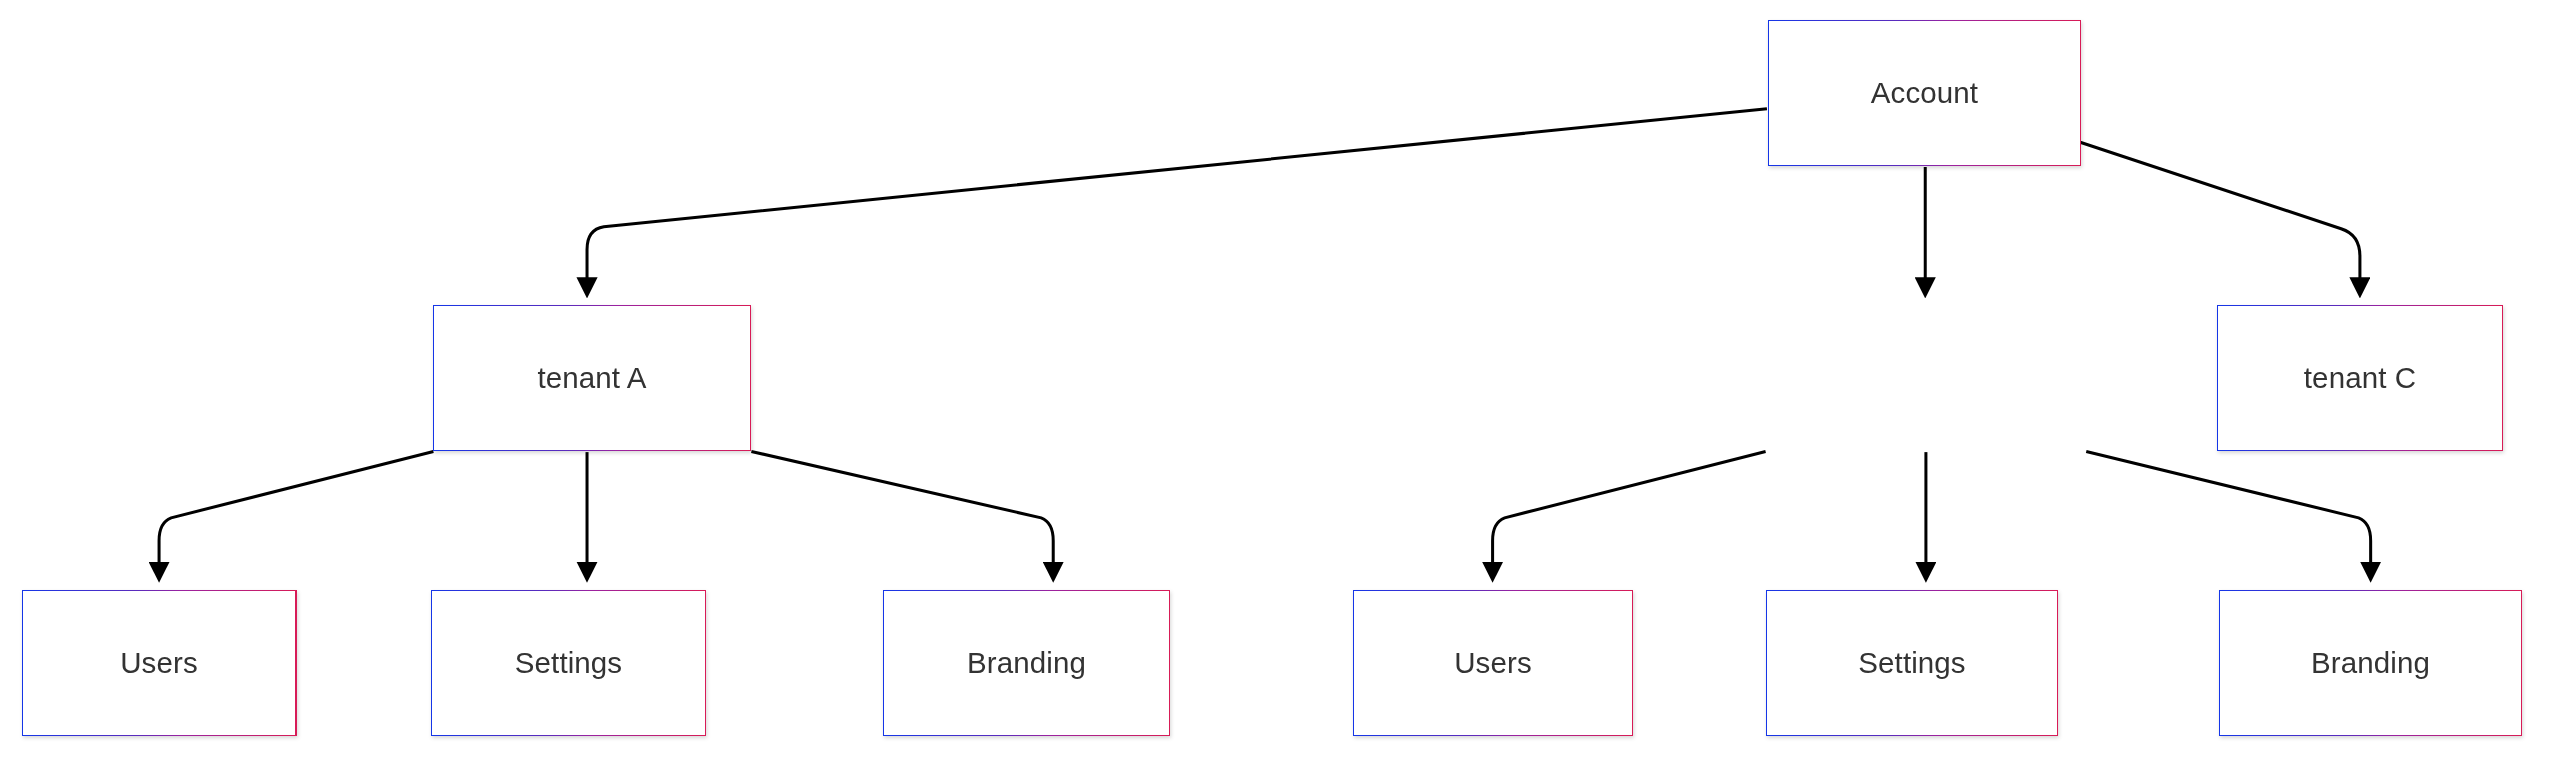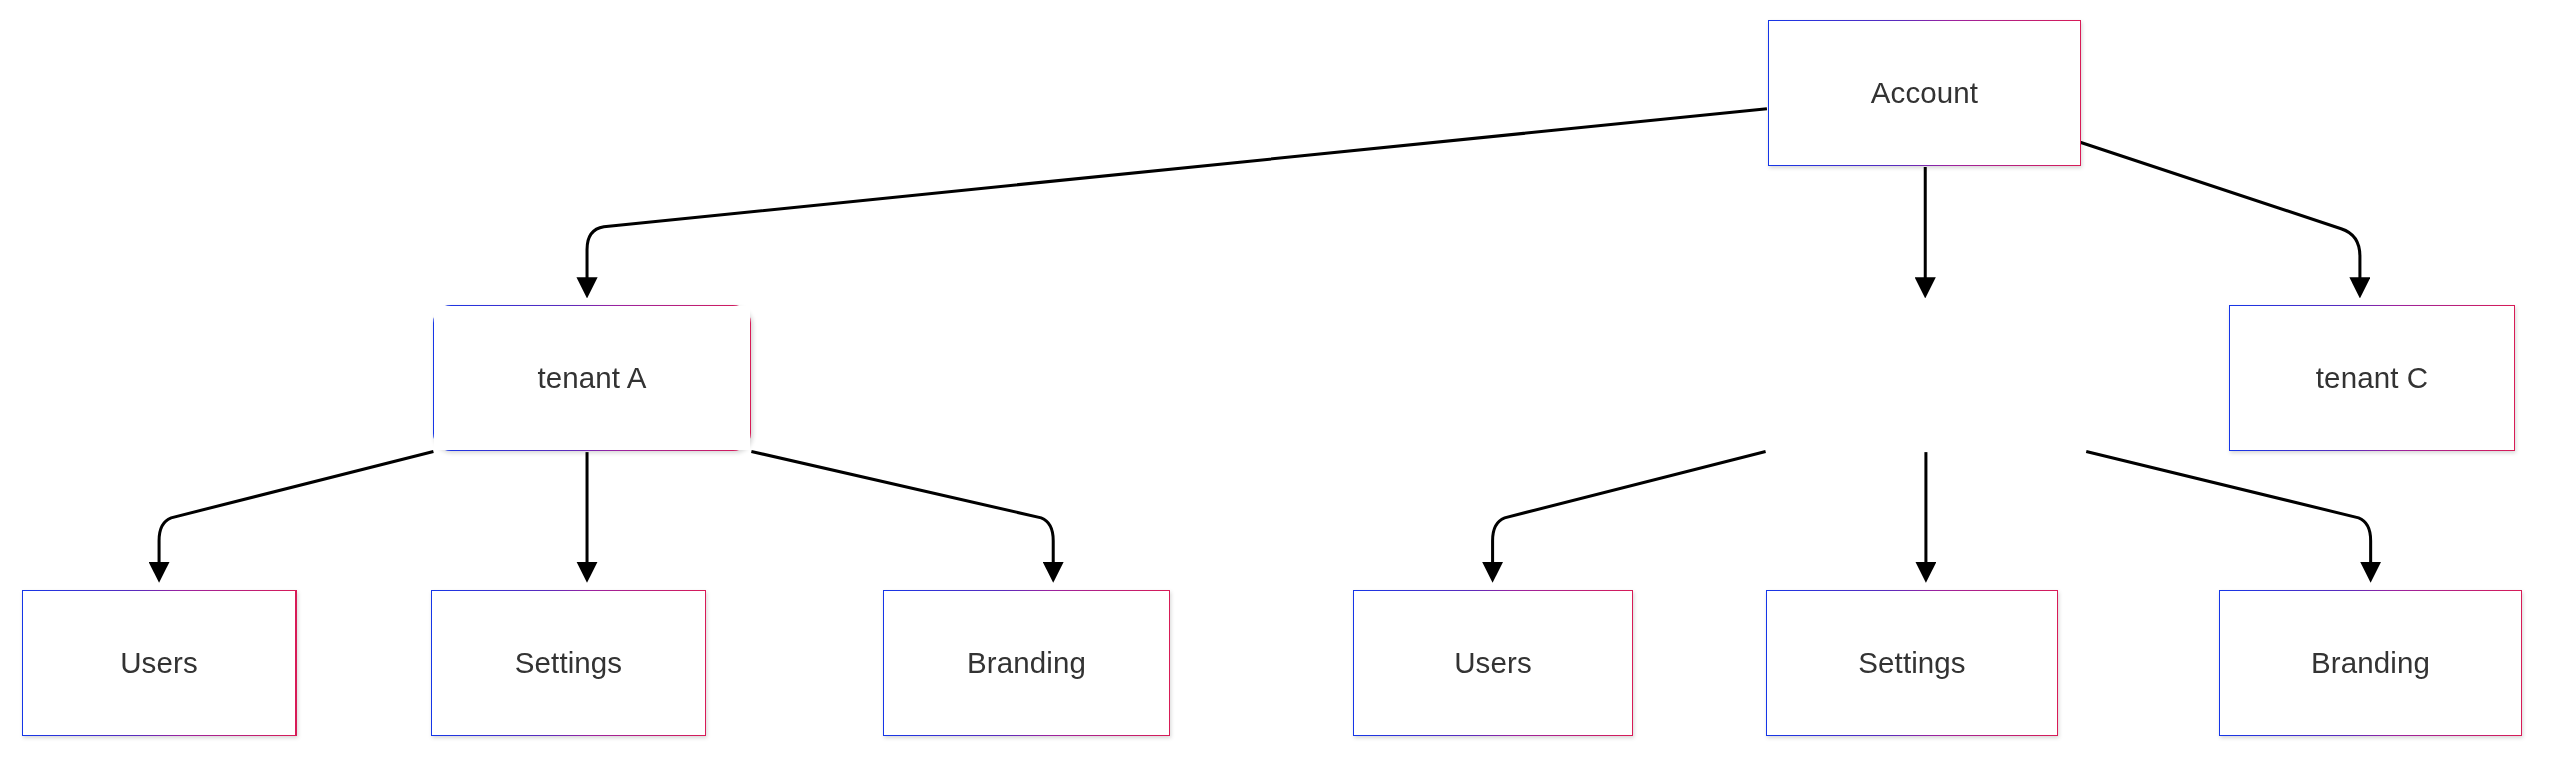--- a/index.html
+++ b/index.html
@@ -84,28 +84,28 @@
 
     <path d="M 3110 673 L 3516 772 Q 3534 779 3534 806 L 3534 861" fill="none" stroke="#000000" stroke-width="4.5" marker-end="url(#arrow)"></path>
   </svg>
 
   <div class="node" style="left:1768px; top:20px; width:313px; height:146px;">
     <div class="node-inner">
       <span class="node-label">Account</span>
     </div>
   </div>
 
-  <div class="node" style="left:433px; top:305px; width:318px; height:146px;border-radius:18px;">
+  <div class="node" style="left:433px; top:305px; width:318px; height:146px;">
     <div class="node-inner">
       <span class="node-label">tenant A</span>
     </div>
   </div>
 
 
-  <div class="node" style="left:2217px; top:305px; width:286px; height:146px;margin-left:12px;">
+  <div class="node" style="left:2217px; top:305px; width:286px; height:146px;">
     <div class="node-inner">
       <span class="node-label">tenant C</span>
     </div>
   </div>
 
   <div class="node" style="left:21.5px; top:590px; width:275px; height:146px;">
     <div class="node-inner">
       <span class="node-label">Users</span>
     </div>
   </div>

